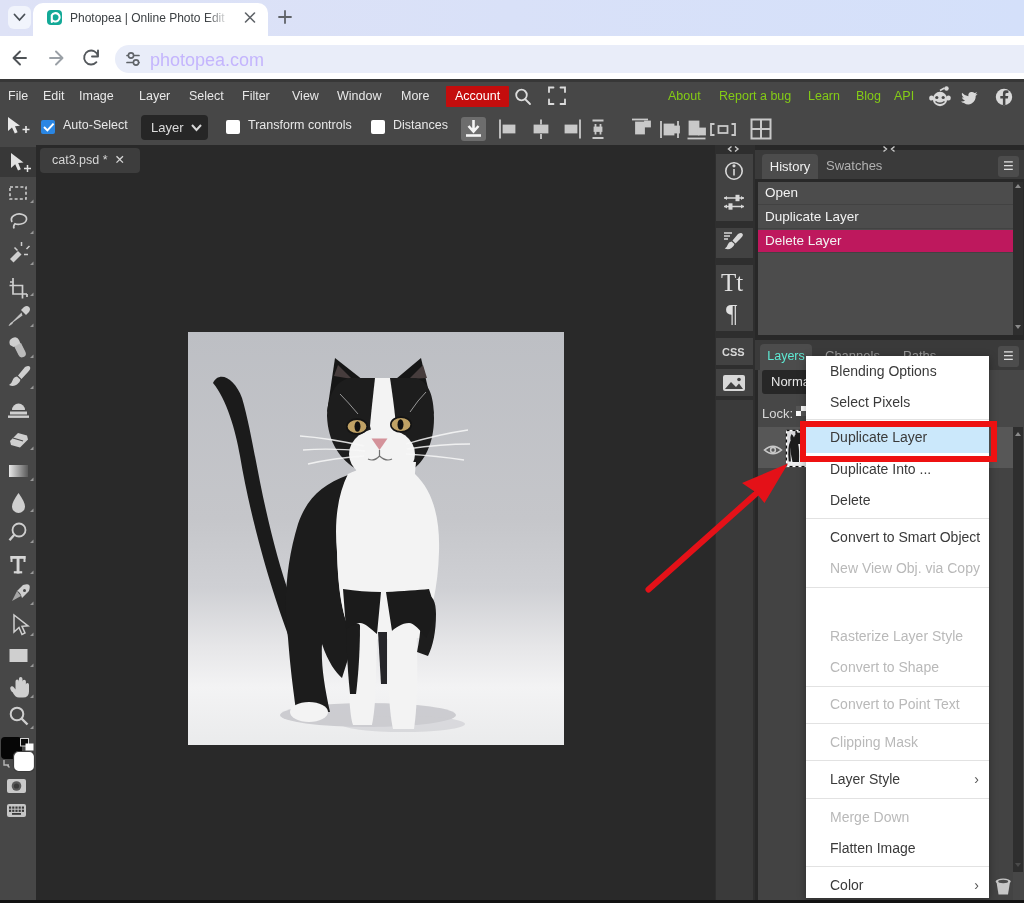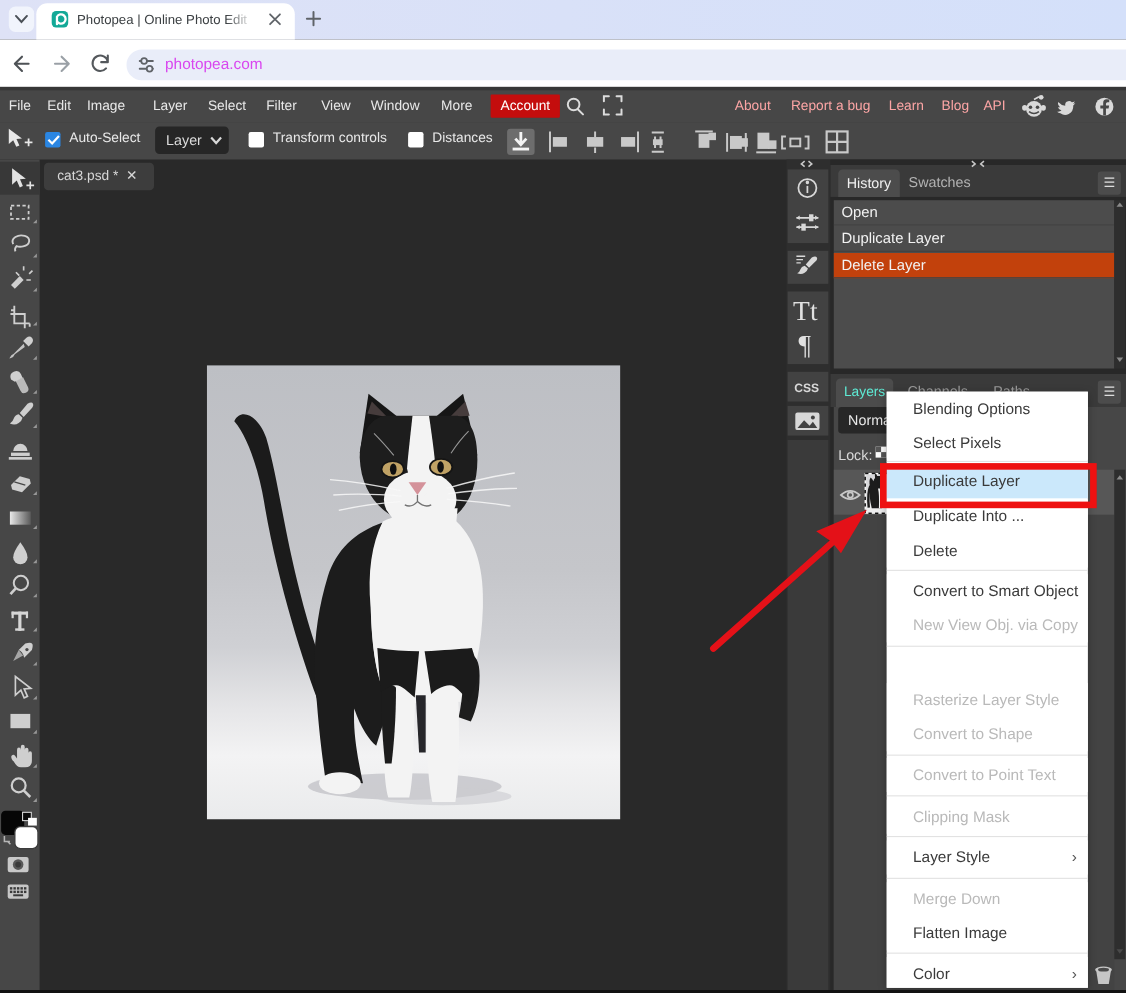--- a/index.html
+++ b/index.html
@@ -9,26 +9,26 @@
 
 #tabstrip{left:0;top:0;width:1024px;height:36px;background:linear-gradient(90deg,#dee2f6,#d4e0fa)}
 #addrbar{left:0;top:36px;width:1024px;height:43px;background:#fff}
 #ppline{left:0;top:79px;width:1024px;height:3px;background:#373737}
 #chev{left:8px;top:6px;width:23px;height:23px;background:#f1f4fc;border-radius:6px}
 #tab{left:33px;top:3px;width:235px;height:33px;background:#fff;border-radius:10px 10px 0 0}
 #tabtitle{left:70px;top:11px;font-size:12px;color:#3c4043;white-space:nowrap;width:168px;overflow:hidden}
 #tabfade{left:206px;top:4px;width:34px;height:28px;background:linear-gradient(90deg,rgba(255,255,255,0),#fff 70%)}
 #favicon{left:47px;top:10px;width:15px;height:15px;background:#13a997;border-radius:4px}
 #urlpill{left:115px;top:45px;width:909px;height:28px;background:#e9edf9;border-radius:14px 0 0 14px}
-#urltext{left:150px;top:50px;font-size:14px;color:#d946ef}
+#urltext{left:150px;top:50px;font-size:18px;color:#c4b5fd}
 
 #menubar{left:0;top:82px;width:1024px;height:29px;background:#474747}
 .mi{position:absolute;top:0;height:29px;line-height:29px;color:#e8e8e8;font-size:12.5px}
 #account{background:#c40d0d;padding:0 9px;color:#fff;top:4px;height:21px;line-height:21px;border-radius:1px}
-.mr{position:absolute;top:0;height:29px;line-height:29px;color:#fca5a5;font-size:12.5px}
+.mr{position:absolute;top:0;height:29px;line-height:29px;color:#84cc16;font-size:12.5px}
 
 #optbar{left:0;top:111px;width:1024px;height:34px;background:#474747}
 .cb{position:absolute;width:14px;height:14px;top:9px;background:#fff;border-radius:2px}
 .cbc{background:#2a86e3}
 .olabel{position:absolute;top:7px;font-size:12.5px;color:#e8e8e8}
 #layersel{left:141px;top:4px;width:67px;height:25px;background:#262626;border-radius:4px;color:#dcdcdc;font-size:13px;line-height:25px;padding-left:10px}
 
 #toolbar{left:0;top:145px;width:36px;height:758px;background:#474747}
 #toolsel{left:0;top:2px;width:36px;height:30px;background:#383838}
 
@@ -161,21 +161,21 @@
 
 <div class="abs" id="rstrip"></div>
 <div class="abs" id="rpanel">
   <div class="abs" id="histhead"></div>
   <div class="abs" id="histtab">History</div>
   <div class="abs" style="left:71px;top:13px;color:#b2b2b2;font-size:13px">Swatches</div>
   <div class="hamb" style="left:243px;top:11px">☰</div>
   <div class="abs" id="histbody">
     <div class="hrow" style="top:0">Open</div>
     <div class="hrow" style="top:24px">Duplicate Layer</div>
-    <div class="hrow" style="top:48px;background:#c2410c">Delete Layer</div>
+    <div class="hrow" style="top:48px;background:#be185d">Delete Layer</div>
   </div>
   <div class="abs" id="layhead"></div>
   <div class="abs" id="laytab">Layers</div>
   <div class="abs" style="left:70px;top:203px;color:#9a9a9a;font-size:13px">Channels</div>
   <div class="abs" style="left:148px;top:203px;color:#9a9a9a;font-size:13px">Paths</div>
   <div class="hamb" style="left:243px;top:201px">☰</div>
   <div class="abs" id="laybody">
     <div class="abs" id="normal">Norma</div>
     <div class="abs" id="lockrow">Lock:</div>
     <div class="abs" id="layerrow"></div>

